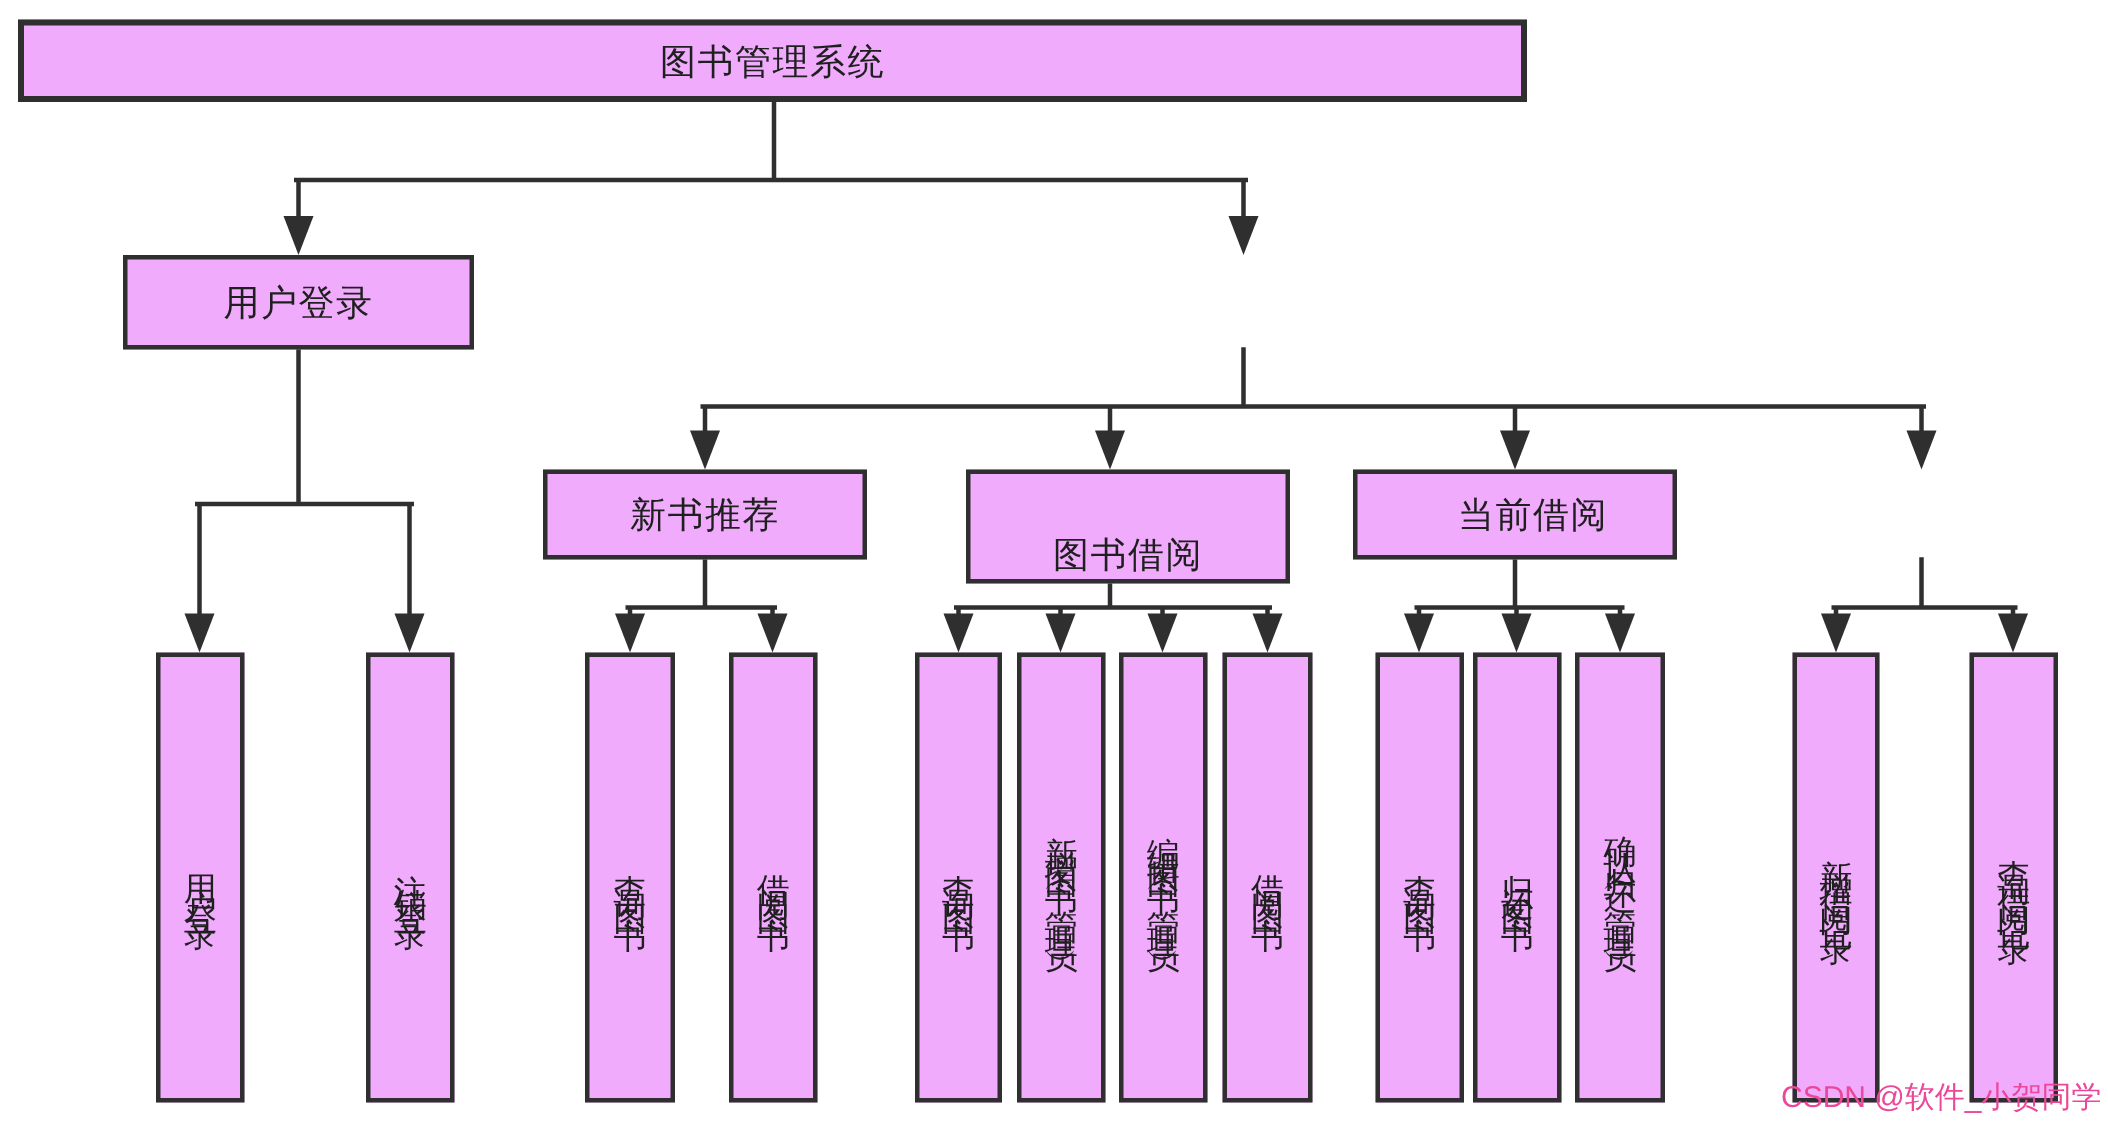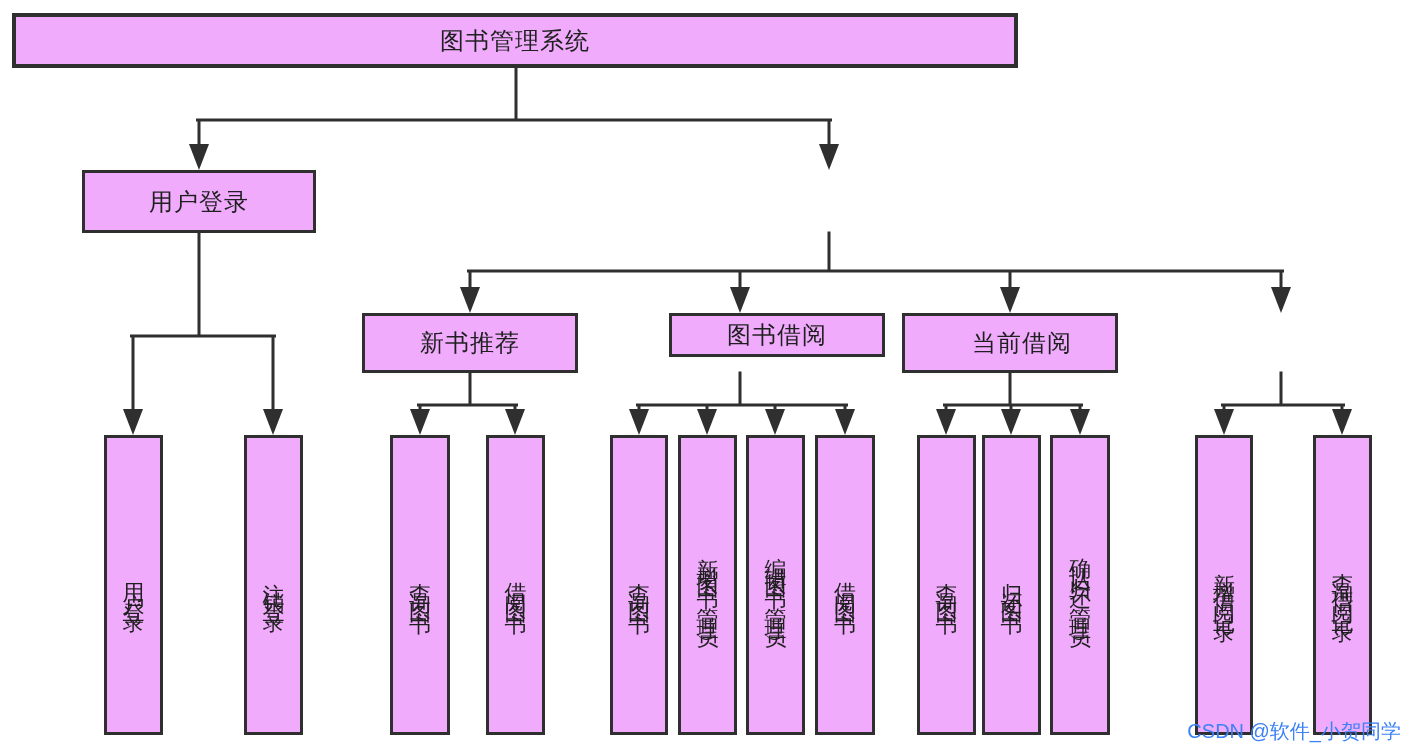--- a/index.html
+++ b/index.html
@@ -44,21 +44,21 @@
     font-size: 22px;
     letter-spacing: 10px;
     line-height: 1;
     white-space: nowrap;
   }
   .watermark {
     position: absolute;
     right: 4px;
     bottom: 2px;
     font-size: 20px;
-    color: #3b82f6;
+    color: #ec4899;
     z-index: 3;
     white-space: nowrap;
   }
 </style>
 </head>
 <body>
 
 <div class="canvas">
 
   <svg class="connectors" width="1405" height="747" viewBox="0 0 1405 747">
@@ -98,21 +98,21 @@
     <span class="hlabel">图书管理系统</span>
   </div>
 
   <div class="node" style="left:82px; top:170px; width:234px; height:63px;">
     <span class="hlabel">用户登录</span>
   </div>
 
   <div class="node" style="left:362px; top:313px; width:216px; height:60px;">
     <span class="hlabel">新书推荐</span>
   </div>
-  <div class="node" style="left:669px; top:313px; width:216px; height:44px;">
+  <div class="node" style="left:644px; top:313px; width:216px; height:76px;align-items:flex-end;">
     <span class="hlabel">图书借阅</span>
   </div>
   <div class="node" style="left:902px; top:313px; width:216px; height:60px;padding-left:24px;">
     <span class="hlabel">当前借阅</span>
   </div>
 
   <div class="node leaf" style="left:104px; top:435px; width:59px; height:300px;">
     <span class="vlabel">用户登录</span>
   </div>
   <div class="node leaf" style="left:244px; top:435px; width:59px; height:300px;">

